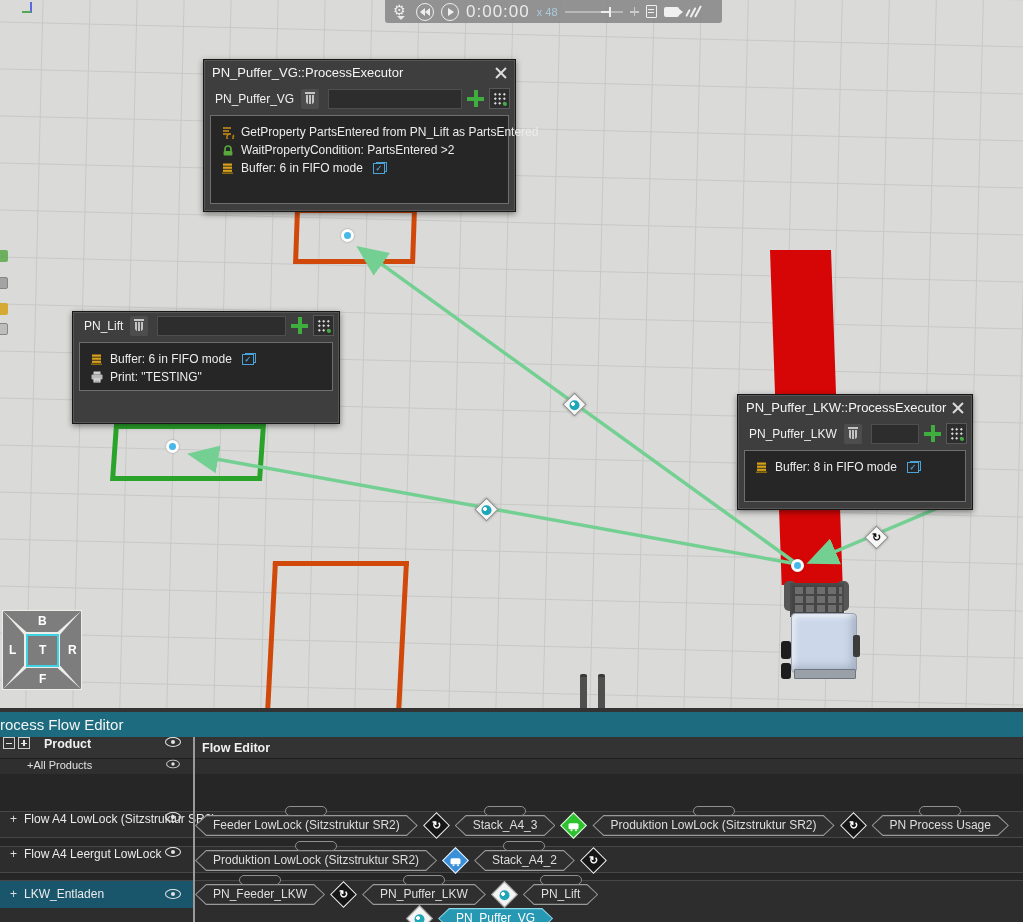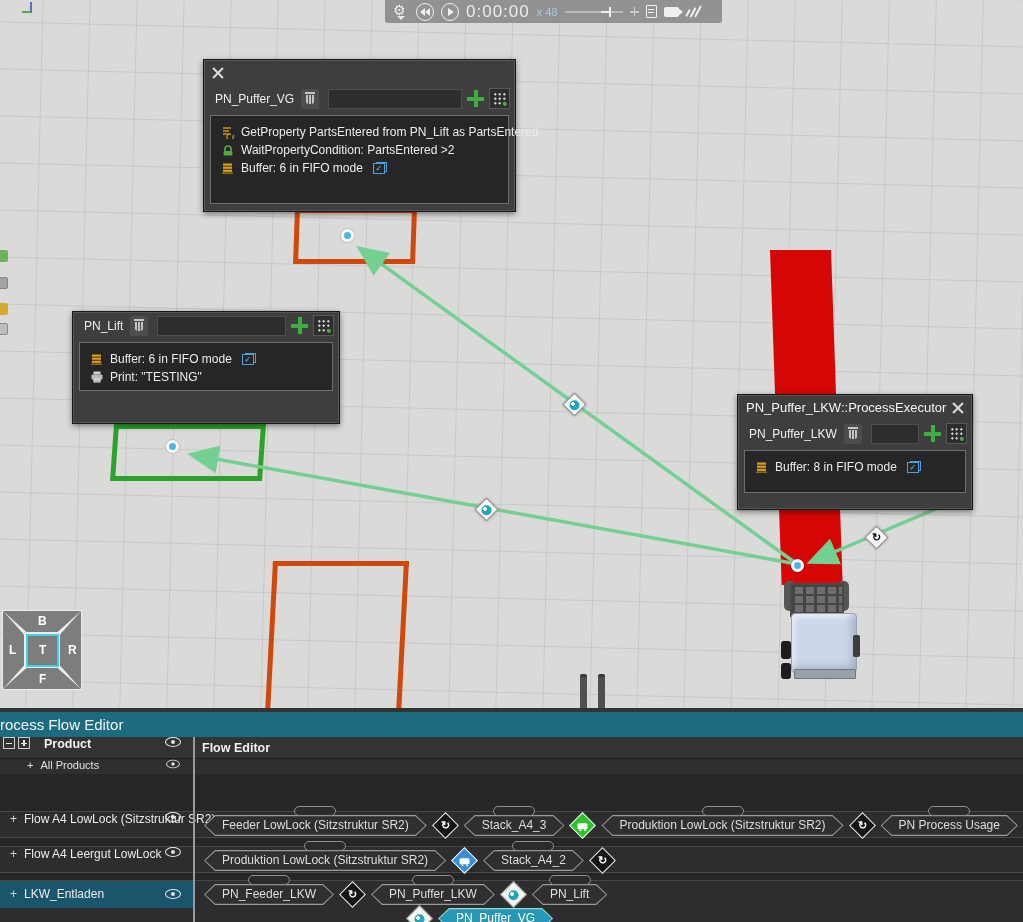--- a/index.html
+++ b/index.html
@@ -129,33 +129,33 @@
   #row-head { top:0; height:22px; background:#333; border-bottom:1px solid #1e1e1e; }
   .boxico { position:relative; width:12px; height:12px; border:1px solid #cfcfcf; margin-left:3px; }
   .boxico::before { content:""; position:absolute; left:2px; top:4.6px; width:6px; height:1.6px; background:#e6e6e6; }
   .boxico.plus::after { content:""; position:absolute; left:4.2px; top:2px; width:1.6px; height:6px; background:#e6e6e6; }
   #row-head .hd { font-size:12.5px; font-weight:bold; color:#f0f0f0; margin-left:14px; }
   .eye { position:relative; width:16px; height:10px; border:1.5px solid #e4e4e4; border-radius:50%; }
   .eye::after { content:""; position:absolute; left:4.5px; top:2px; width:4px; height:4px; border-radius:50%; background:#e4e4e4; }
   .eye-right { position:absolute; right:12px; }
   #row-allprod { top:22px; height:15px; background:#2f2f2f; }
   #row-allprod .plus-t { font-size:11px; margin-left:27px; color:#e0e0e0; }
-  #row-allprod .lbl { font-size:11px; margin-left:7px; color:#e0e0e0; }
+  #row-allprod .lbl { font-size:11px; color:#e0e0e0; }
   .gap { position:absolute; left:0; width:1023px; background:#262626; }
   .flowrow { background:#2d2d2d; border-top:1px solid #474747; border-bottom:1px solid #474747; }
   .flowrow .plus-t { font-size:12px; margin-left:10px; color:#e0e0e0; }
   .flowrow .lbl { font-size:12px; margin-left:7px; color:#ebebeb; white-space:nowrap; }
   #row-f1 { top:74px; height:27px; } #row-f2 { top:109px; height:27px; }
   #row-f3 { top:143px; height:48px; }
   #row-f3 .lcell { align-items:flex-start; }
   #row-f3 .lcell .selbar { position:absolute; left:0; top:0; width:193px; height:27px; background:#19566b; }
   #row-f3 .lcell .plus-t,#row-f3 .lcell .lbl { position:relative; margin-top:6px; }
   #row-f3 .lcell .eye-right { top:8px; }
 
-  .steps-line { display:flex; align-items:center; padding-left:9px; height:27px; }
+  .steps-line { display:flex; align-items:center; height:27px; }
   .chip-wrap { position:relative; margin:0 2px; }
   .pill { position:absolute; top:-9px; left:50%; transform:translateX(-50%); width:42px; height:10px;
     border:1px solid #8f8f8f; border-radius:6px; background:#2b2b2b; z-index:3; }
   .chip { position:relative; height:21px; line-height:21px; padding:0 18px; font-size:12px; color:#dedede; white-space:nowrap; }
   .chip::before { content:""; position:absolute; inset:0; background:#9a9a9a;
     clip-path:polygon(11px 0,calc(100% - 11px) 0,100% 50%,calc(100% - 11px) 100%,11px 100%,0 50%); }
   .chip::after { content:""; position:absolute; inset:1.3px; background:#2f2f2f;
     clip-path:polygon(10px 0,calc(100% - 10px) 0,100% 50%,calc(100% - 10px) 100%,10px 100%,0 50%); }
   .chip span { position:relative; z-index:2; }
   .chip.selected::before { background:#8fd8e8; }
@@ -272,20 +272,21 @@
     <div class="tb-cam"></div>
     <div class="tb-sig">
         <i></i>
         <i></i>
         <i></i>
       </div>
   </div>
 
   <div class="pe-panel" style="left:203px; top:59px; width:313px; height:153px;">
     <div class="pe-title">
+      <div class="t">PN_Puffer_VG::ProcessExecutor</div>
       <div class="pe-close"></div>
     </div>
     <div class="pe-tabs">
       <div class="pe-tab">
         <span>PN_Puffer_VG</span>
         <span class="pe-trash"></span>
       </div>
       <div class="pe-tabwell"></div>
       <div class="pe-add"></div>
       <div class="pe-grid">
@@ -368,21 +369,21 @@
         <span>PN_Puffer_LKW</span>
         <span class="pe-trash"></span>
       </div>
       <div class="pe-tabwell"></div>
       <div class="pe-add"></div>
       <div class="pe-grid">
           <span class="dots"></span>
           <span class="gdot"></span>
         </div>
     </div>
-    <div class="pe-body" style="height:43px;">
+    <div class="pe-body" style="height:52px;">
       <div class="exrow">
         <svg width="14" height="14" viewBox="0 0 14 14">
           <rect x="2" y="2.5" width="9" height="2.2" fill="#d8a018"></rect>
           <rect x="2" y="5.6" width="9" height="2.2" fill="#d8a018"></rect>
           <rect x="2" y="8.7" width="9" height="2.2" fill="#d8a018"></rect>
           <rect x="1" y="11.4" width="11" height="1.6" fill="#8a6a10"></rect>
         </svg>
         <span>Buffer: 8 in FIFO mode</span>
         <span class="chk"></span>
       </div>

